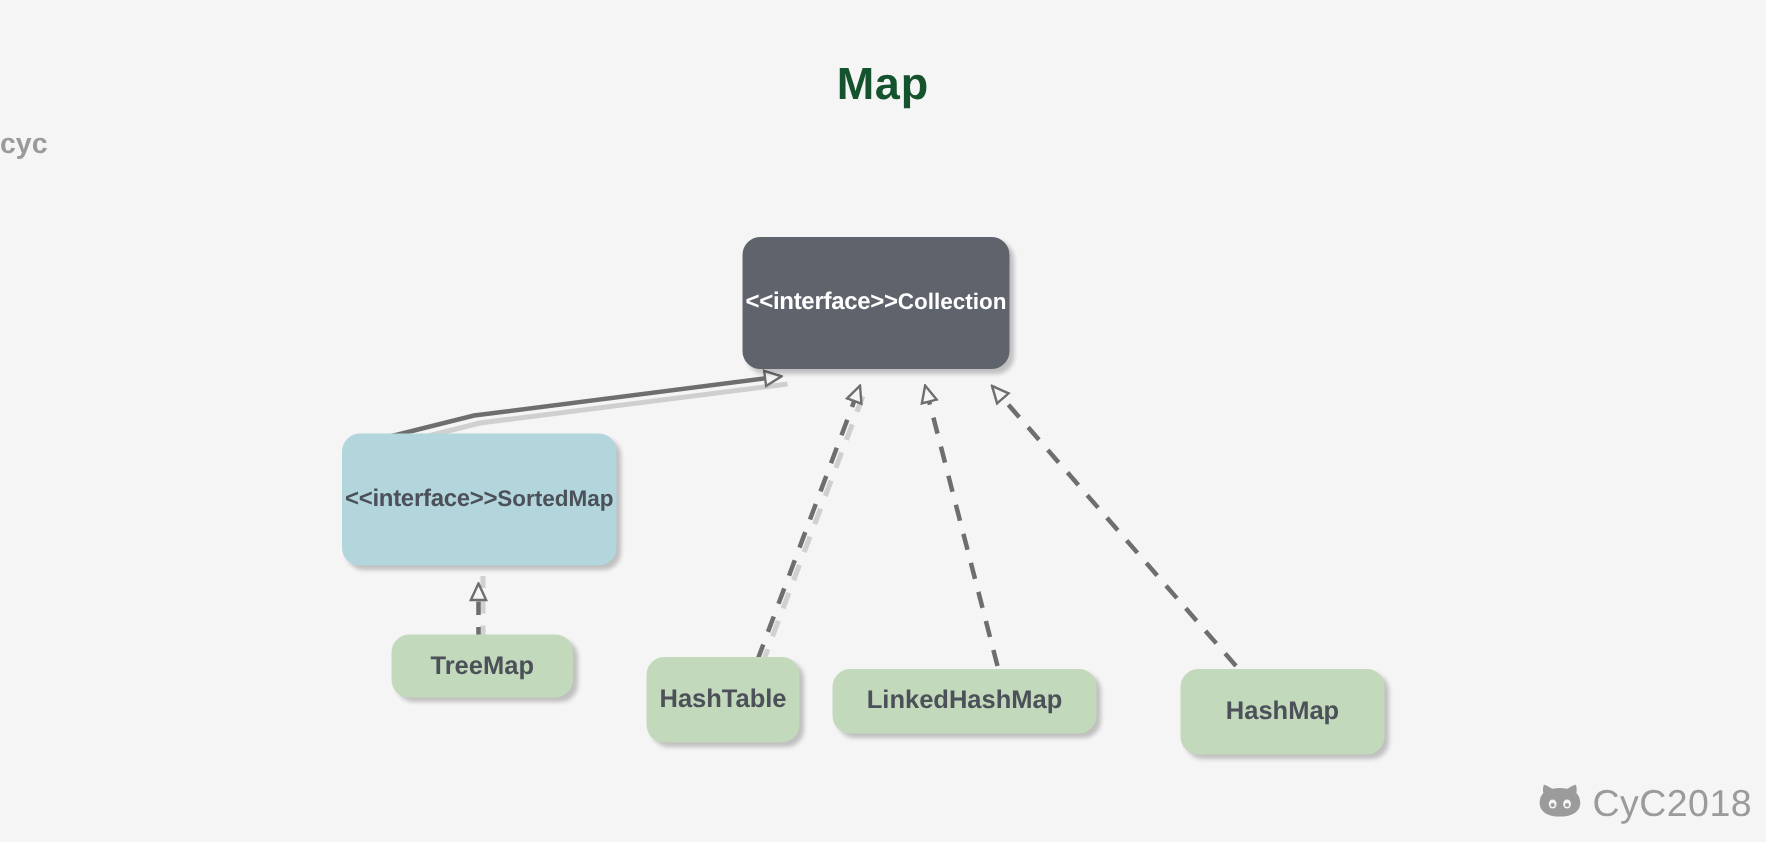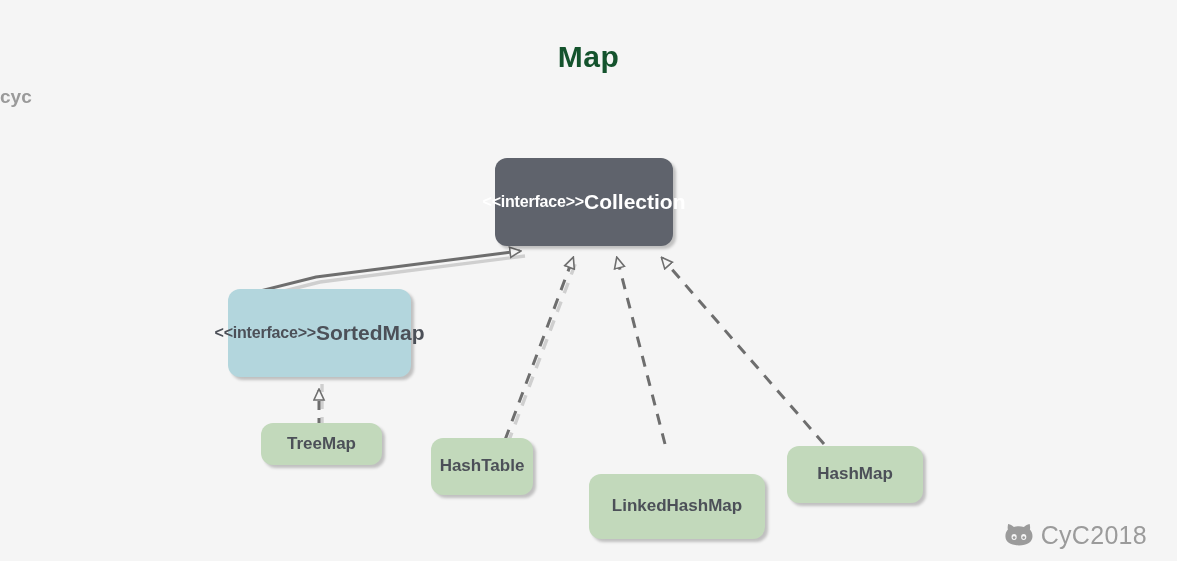--- a/index.html
+++ b/index.html
@@ -65,21 +65,21 @@
     box-shadow: 3px 3px 3px rgba(0,0,0,0.22);
     line-height: 1.22;
     text-align: center;
   }
   .node-stereotype {
     font-size: 16px;
     font-weight: bold;
     letter-spacing: -0.2px;
   }
   .node-label {
-    font-size: 21px;
+    font-size: 15px;
     font-weight: bold;
   }
   .node-leaf-label {
     font-size: 17px;
     font-weight: bold;
   }
 
   .node-interface-dark {
     background: #5f636c;
     color: #ffffff;
@@ -91,30 +91,30 @@
   .node-class-green {
     background: #c2d9bb;
     color: #4c5058;
   }
 
   
   #node-collection     { left: 495px; top: 158px; width: 178px; height: 88px; }
   #node-sortedmap      { left: 228px; top: 289px; width: 183px; height: 88px; }
   #node-treemap        { left: 261px; top: 423px; width: 121px; height: 42px; }
   #node-hashtable      { left: 431px; top: 438px; width: 102px; height: 57px; }
-  #node-linkedhashmap  { left: 589px; top: 446px; width: 176px; height: 65px; margin-top: 28px; }
+  #node-linkedhashmap  { left: 555px; top: 446px; width: 176px; height: 43px; }
   #node-hashmap        { left: 787px; top: 446px; width: 136px; height: 57px; }
 
   
   #watermark {
     position: absolute;
-    right: 30px;
+    right: 9px;
     bottom: 10px;
     display: flex;
-    align-items: flex-start;
+    align-items: flex-end;
     gap: 7px;
   }
   #watermark .wm-text {
     font-size: 25px;
     color: #9b9b9b;
     font-weight: normal;
     letter-spacing: 0.3px;
   }
 </style>
 </head>

